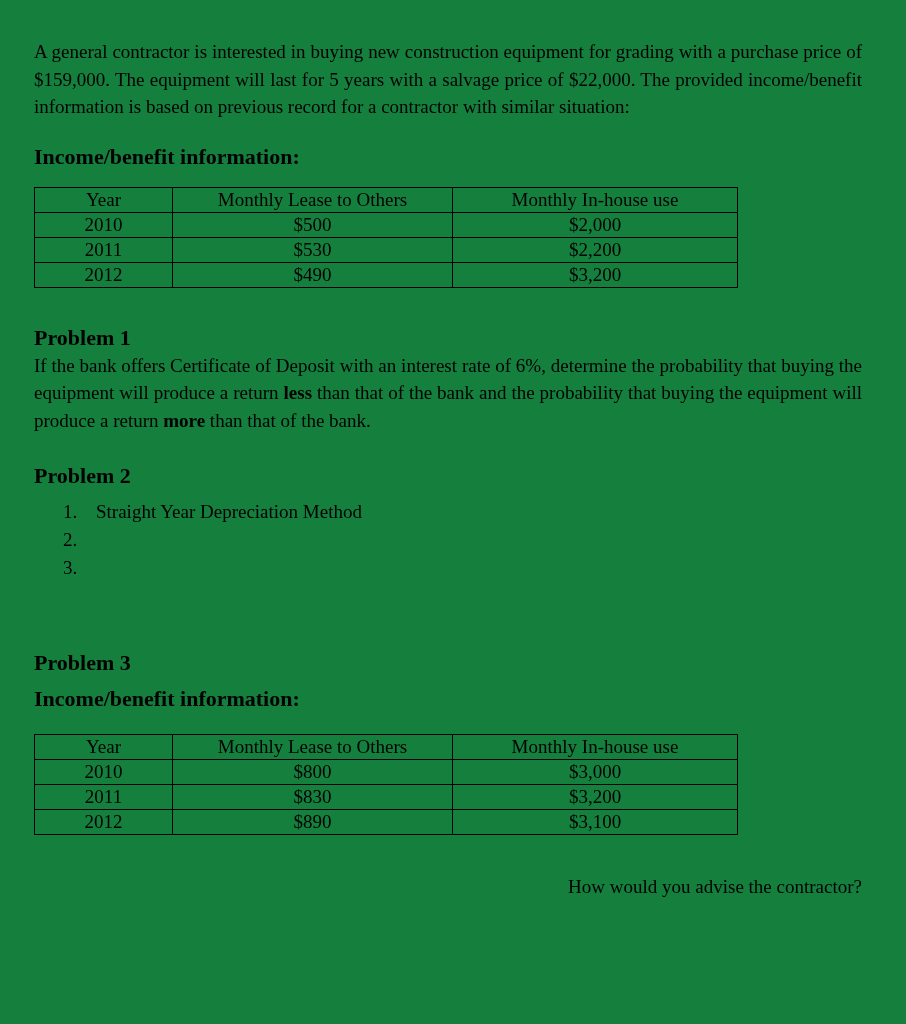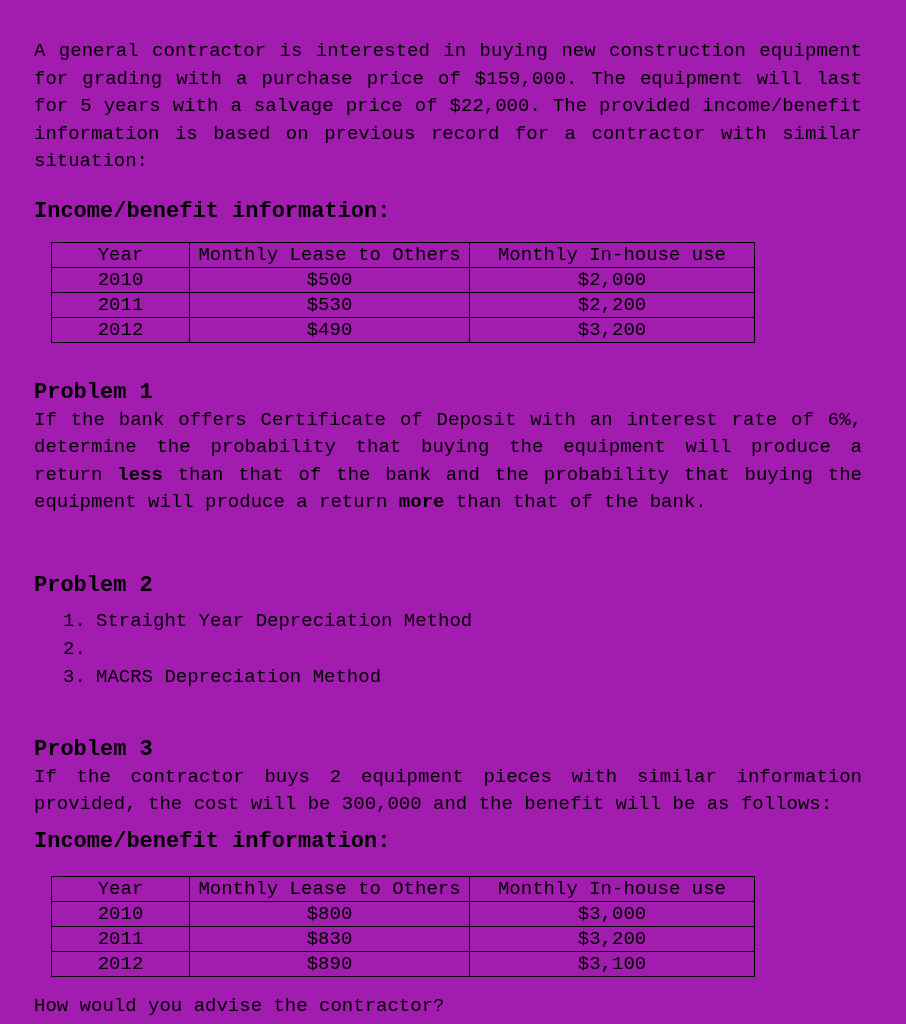--- a/index.html
+++ b/index.html
@@ -4,22 +4,22 @@
 <style>
   html, body {
     margin: 0;
     padding: 0;
     background: #ffffff;
   }
   .page {
     position: relative;
     width: 906px;
     height: 1024px;
-    background: #a21caf;
-    font-family: Liberation Mono, monospace;
+    background: #15803d;
+    font-family: Liberation Serif, serif;
     color: #000000;
     box-sizing: border-box;
     padding: 38px 44px 0 34px;
     overflow: hidden;
   }
   .body-text {
     font-size: 19px;
     line-height: 27.5px;
     text-align: justify;
     margin: 0;
@@ -28,32 +28,31 @@
   .body-text b { font-weight: bold; }
   .section-heading {
     font-size: 22px;
     line-height: 27.5px;
     font-weight: bold;
     margin: 0;
   }
   .heading-income-1 { margin-top: 22px; }
   .table-1 { margin-top: 17px; }
   .heading-problem-1 { margin-top: 36px; }
-  .heading-problem-2 { margin-top: 55px; }
+  .heading-problem-2 { margin-top: 28px; }
   .method-list { margin-top: 8px; }
-  .heading-problem-3 { margin-top: 45px; }
+  .heading-problem-3 { margin-top: 67px; }
   .heading-income-2 { margin-top: 9px; }
   .table-2 { margin-top: 21px; }
-  .closing { margin-top: 16px; width: 828px; text-align: left; }
+  .closing { margin-top: 38px; width: 828px; text-align: right; }
 
   table.data-table {
     border-collapse: collapse;
     width: 703px;
     table-layout: fixed;
-    margin-left: 17px;
   }
   table.data-table th,
   table.data-table td {
     border: 1px solid #000000;
     font-size: 19px;
     font-weight: normal;
     text-align: center;
     vertical-align: middle;
     height: 24px;
     line-height: 24px;
@@ -126,26 +125,24 @@
   <div class="method-list">
     <div class="ol-item">
       <span class="ol-num">1.</span>
       <span>Straight Year Depreciation Method</span>
     </div>
     <div class="ol-item">
       <span class="ol-num">2.</span>
     </div>
     <div class="ol-item">
       <span class="ol-num">3.</span>
-      <span>MACRS Depreciation Method</span>
     </div>
   </div>
 
   <p class="section-heading heading-problem-3">Problem 3</p>
-  <p class="body-text">If the contractor buys 2 equipment pieces with similar information provided, the cost will be 300,000 and the benefit will be as follows:</p>
 
   <p class="section-heading heading-income-2">Income/benefit information:</p>
 
   <table class="data-table table-2">
     <colgroup>
       <col class="col-year">
         <col class="col-lease">
         <col class="col-inhouse">
     </colgroup>
     <thead>

